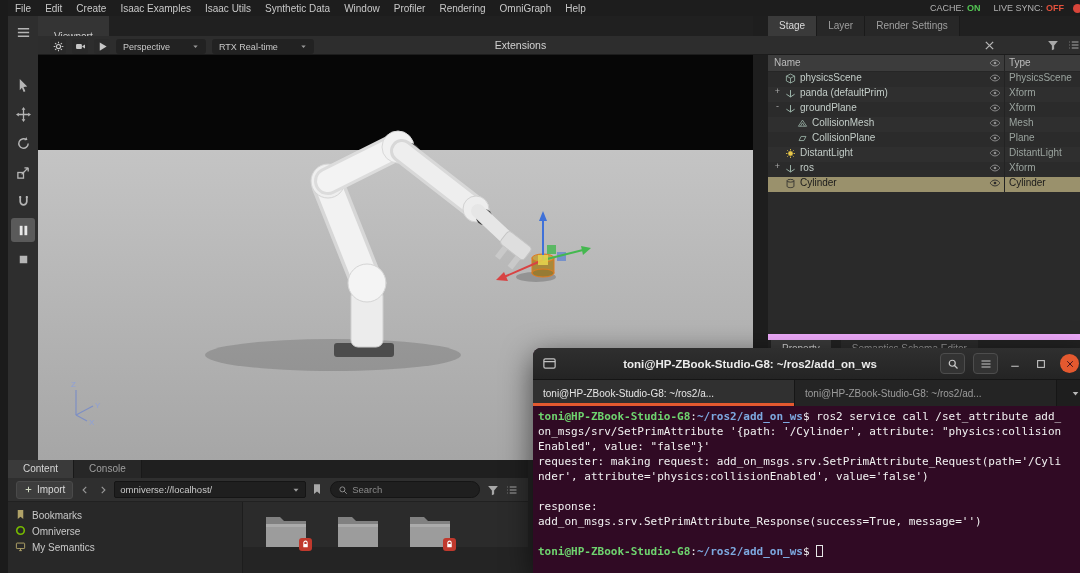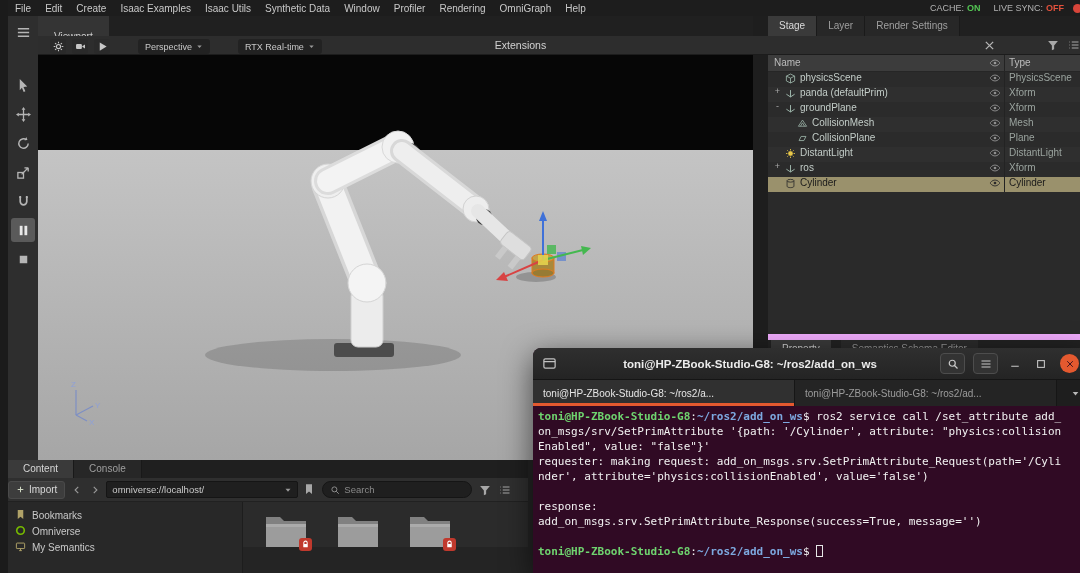--- a/index.html
+++ b/index.html
@@ -31,22 +31,22 @@
   .vtab{height:20px;padding:11px 16px;background:#343434;color:#cfcfcf;font-size:10px;line-height:20px;}
   .extensions-bar{position:absolute;left:30px;top:36px;width:965px;height:19px;background:#2d2d2d;
                   border-bottom:1px solid #1c1c1c;z-index:6;display:flex;align-items:center;justify-content:center;
                   color:#d2d2d2;font-size:10.5px;}
   .ext-close{position:absolute;right:7px;top:3px;width:13px;height:13px;color:#b5b5b5;}
   .ext-close svg{width:13px;height:13px;}
   .vp-toolbar{position:absolute;left:42px;top:39px;height:15px;display:flex;align-items:center;gap:6px;z-index:7;}
   .vp-btn{width:16px;height:15px;display:flex;align-items:center;justify-content:center;color:#c6c6c6;
           background:rgba(42,42,42,.9);border-radius:3px;}
   .vp-btn svg{width:11px;height:11px;}
-  .vp-pill{height:15px;display:flex;align-items:center;gap:4px;background:rgba(34,34,34,.92);
-           border-radius:3px;padding:0 7px;font-size:9px;color:#c8c8c8;margin-left:22px;}
+  .vp-pill{height:15px;display:flex;align-items:center;gap:22px;background:rgba(34,34,34,.92);
+           border-radius:3px;padding:0 7px;font-size:9px;color:#c8c8c8;}
   .vp-pill svg{width:7px;height:7px;color:#9a9a9a;}
   .viewport{position:absolute;left:30px;top:55px;width:715px;height:405px;background:#000;overflow:hidden;z-index:3;}
   .axis-widget{position:absolute;left:24px;top:322px;}
   .axis-widget text{fill:#8ea0d8;font-size:8px;font-family:"Liberation Sans",sans-serif;}
 
   .v-splitter{position:absolute;left:745px;top:16px;width:15px;height:444px;background:#1e1e1e;z-index:2;}
 
   
   .right-panel{position:absolute;left:760px;top:16px;width:320px;height:444px;background:#2a2a2a;z-index:4;}
   .stage-tabbar{height:20px;background:#202020;display:flex;}
@@ -77,21 +77,21 @@
   .rtype{position:absolute;left:241px;color:#9aa39e;white-space:nowrap;z-index:2;}
   .lower-tabs{position:absolute;left:0;top:318px;width:320px;height:18px;background:#222;display:flex;gap:10px;padding-left:3px;border-top:6px solid #f0abfc;}
   .ltab{padding:0 11px;font-size:10px;line-height:18px;color:#d0d0d0;background:#3a3a3a;}
   .ltab.inactive{background:#2b2b2b;color:#969696;}
 
   
   .content-panel{position:absolute;left:0;top:460px;width:520px;height:87px;background:#2b2b2b;z-index:10;}
   .content-tabbar{height:18px;background:#1f1f1f;display:flex;}
   .ctab{padding:0 15px;line-height:18px;font-size:10px;color:#9f9f9f;background:#272727;border-right:1px solid #191919;}
   .ctab.active{background:#3a3a3a;color:#d6d6d6;}
-  .content-toolbar{height:24px;display:flex;align-items:center;gap:5px;padding:0 0;background:#2f2f2f;border-bottom:1px solid #212121;}
+  .content-toolbar{height:24px;display:flex;align-items:center;gap:5px;padding:0 8px;background:#2f2f2f;border-bottom:1px solid #212121;}
   .import-btn{height:18px;background:#3d3d3d;border:1px solid #4a4a4a;border-radius:3px;color:#d9d9d9;
               font-size:10px;display:flex;align-items:center;padding:0 7px;gap:4px;}
   .import-btn svg{width:9px;height:9px;color:#cfd8c2;}
   .nav-arrow{width:13px;height:14px;color:#9a9a9a;display:flex;align-items:center;justify-content:center;}
   .nav-arrow svg{width:10px;height:10px;}
   .path-field{width:192px;height:17px;background:#1f1f1f;border:1px solid #151515;border-radius:2px;color:#c9c9c9;
               font-size:9.5px;display:flex;align-items:center;justify-content:space-between;padding:0 5px;}
   .path-field svg{width:8px;height:8px;color:#9a9a9a;}
   .bookmark-btn{width:14px;height:14px;color:#a8a8a8;display:flex;}
   .bookmark-btn svg{width:12px;height:12px;}

